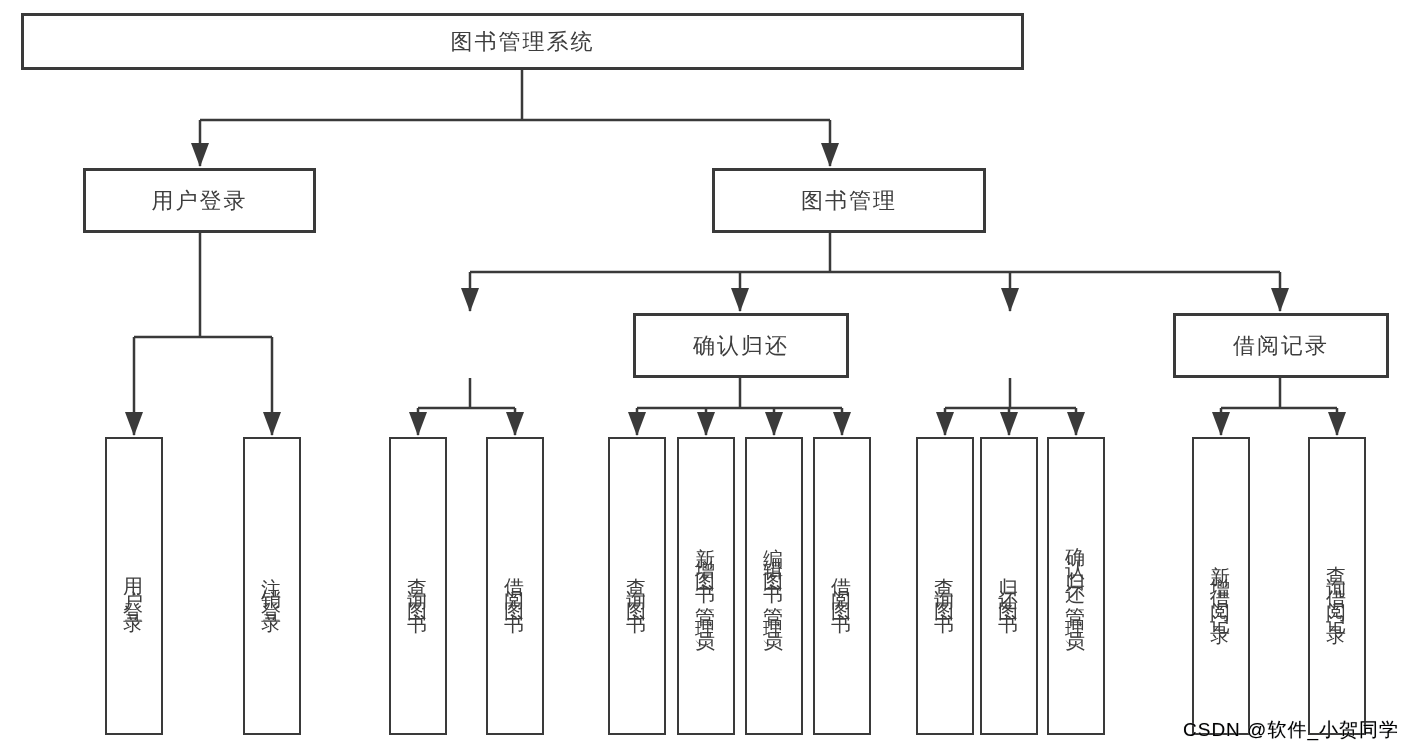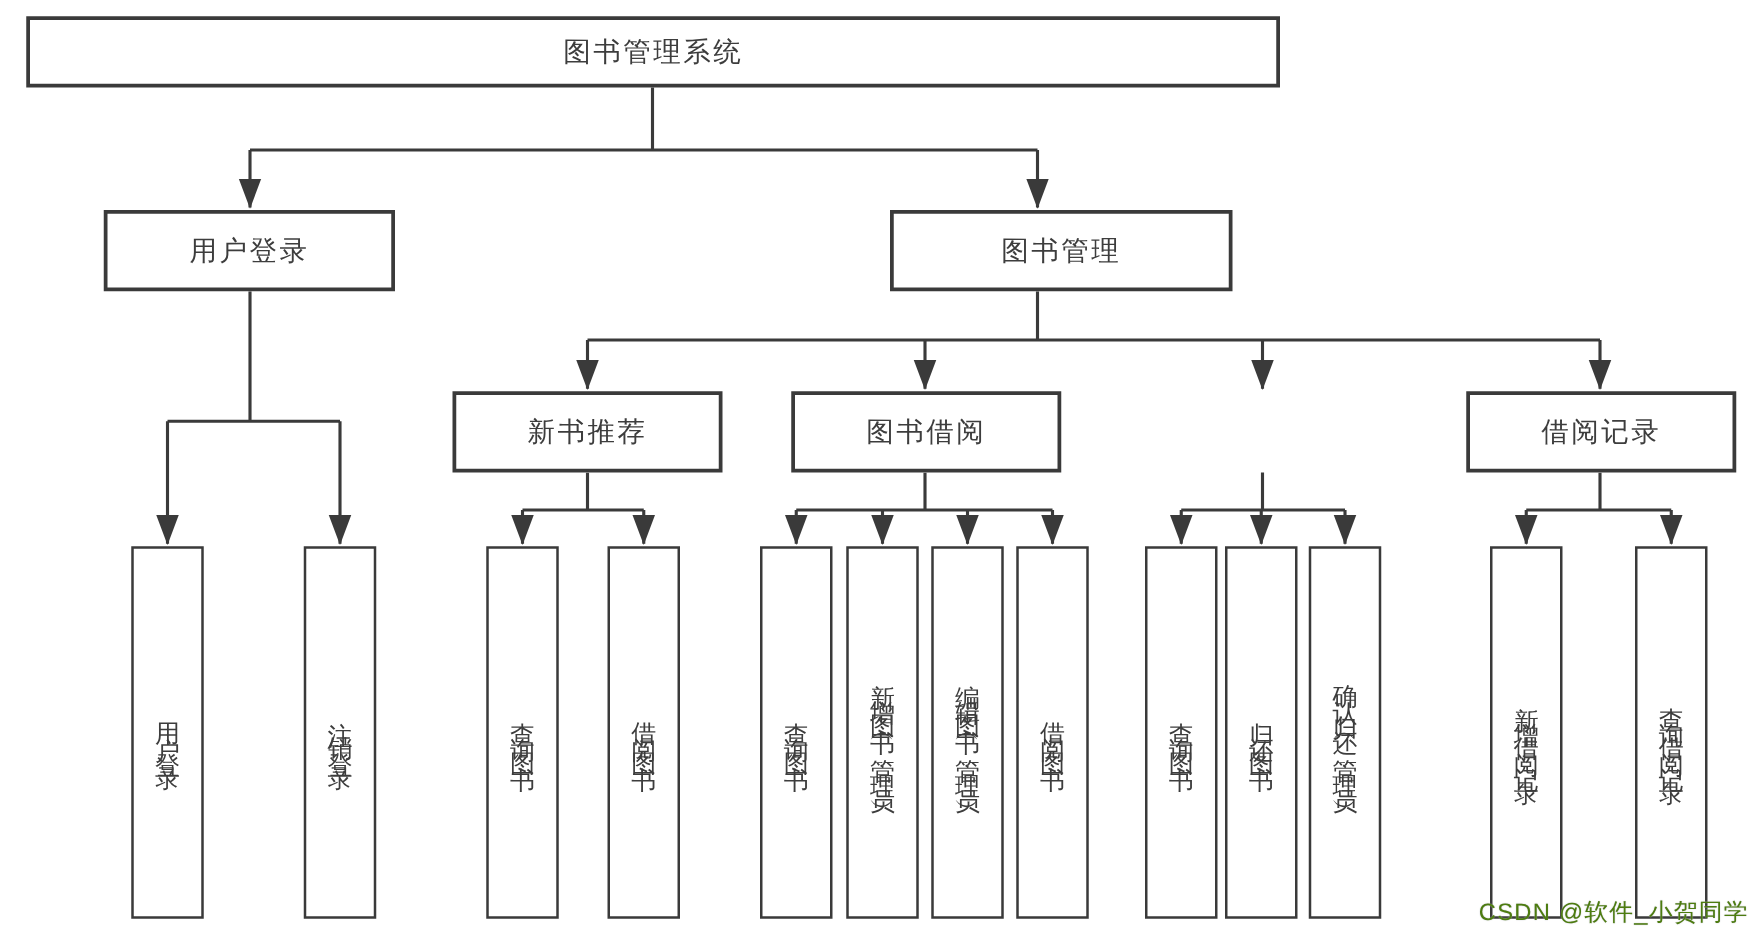--- a/index.html
+++ b/index.html
@@ -40,21 +40,21 @@
   }
   .lfA1{left:105px;} .lfA2{left:243px;}
   .lfB1{left:389px;} .lfB2{left:486px;}
   .lfC1{left:608px;} .lfC2{left:677px;} .lfC3{left:745px;} .lfC4{left:813px;}
   .lfD1{left:916px;} .lfD2{left:980px;} .lfD3{left:1047px;}
   .lfE1{left:1192px;} .lfE2{left:1308px;}
   #watermark{
     position:absolute;
     left:1183px;top:717px;
     font-size:19px;
-    color:#4d7c0f;
+    color:#000000;
     text-shadow:0 0 1px #aeb2b6;
     letter-spacing:1px;
     z-index:3;
     white-space:nowrap;
   }
 </style>
 </head>
 <body>
 
 <div id="stage">
@@ -106,25 +106,22 @@
     <span>图书管理系统</span>
   </div>
 
   <div class="node h-node lvl2-a">
     <span>用户登录</span>
   </div>
   <div class="node h-node lvl2-b">
     <span>图书管理</span>
   </div>
 
-  <div class="node h-node lvl3 l3-1">
-    <span>新书推荐</span>
-  </div>
   <div class="node h-node lvl3 l3-2">
-    <span>图书借阅</span>
+    <span>确认归还</span>
   </div>
   <div class="node h-node lvl3 l3-4">
     <span>借阅记录</span>
   </div>
 
   <div class="node leaf lfA1">
     <span>用户登录</span>
   </div>
   <div class="node leaf lfA2">
     <span>注销登录</span>

